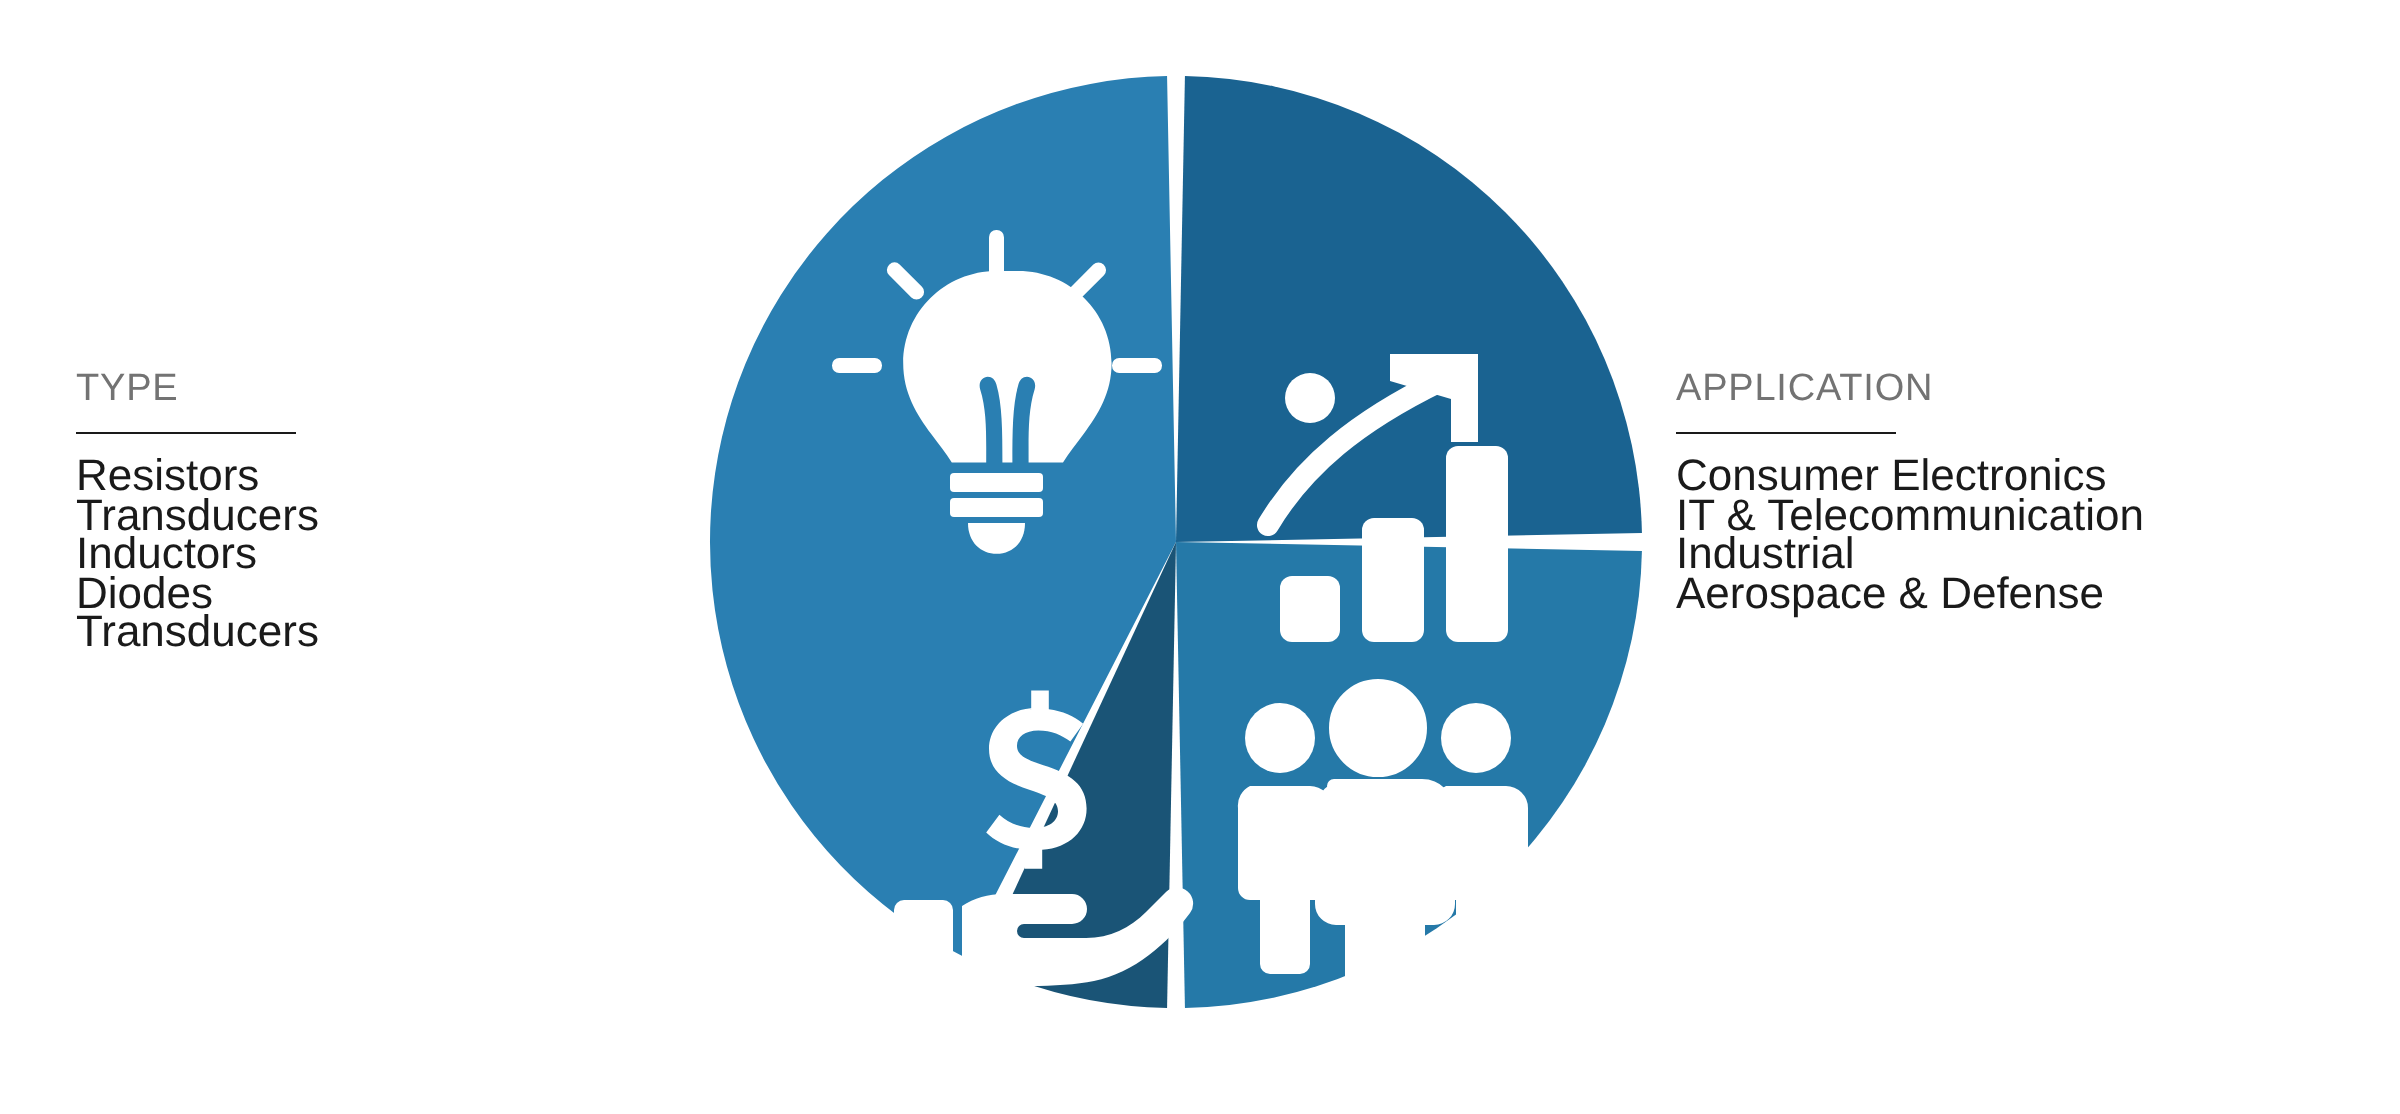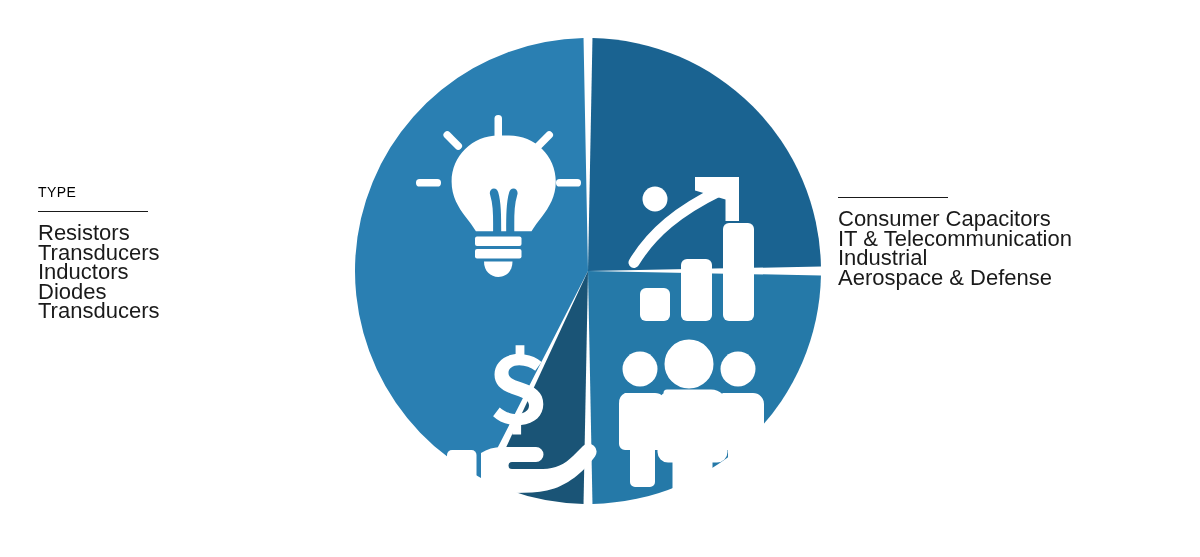--- a/index.html
+++ b/index.html
@@ -19,25 +19,25 @@
     background: #ffffff;
     overflow: hidden;
   }
 
   
   .panel {
     position: absolute;
     color: #1a1a1a;
   }
   .panel-title {
-    font-size: 14px;
+    font-size: 19px;
     letter-spacing: 0.4px;
     font-weight: 400;
     line-height: 1;
-    color: #000000;
+    color: #737373;
     white-space: nowrap;
   }
   .panel-rule {
     width: 110px;
     height: 1px;
     background: #1a1a1a;
     margin-top: 12px;
     margin-bottom: 11px;
   }
   .panel-list {
@@ -77,23 +77,24 @@
     <ul class="panel-list">
       <li>Resistors</li>
       <li>Transducers</li>
       <li>Inductors</li>
       <li>Diodes</li>
       <li>Transducers</li>
     </ul>
   </div>
 
   <div class="panel" id="panel-application">
+    <div class="panel-title">APPLICATION</div>
     <div class="panel-rule"></div>
     <ul class="panel-list">
-      <li>Consumer Capacitors</li>
+      <li>Consumer Electronics</li>
       <li>IT &amp; Telecommunication</li>
       <li>Industrial</li>
       <li>Aerospace &amp; Defense</li>
     </ul>
   </div>
 
   <div id="pie-wrap">
     <svg id="pie-svg" viewBox="0 0 480 480" xmlns="http://www.w3.org/2000/svg">
 
       <g id="slice-layer">

